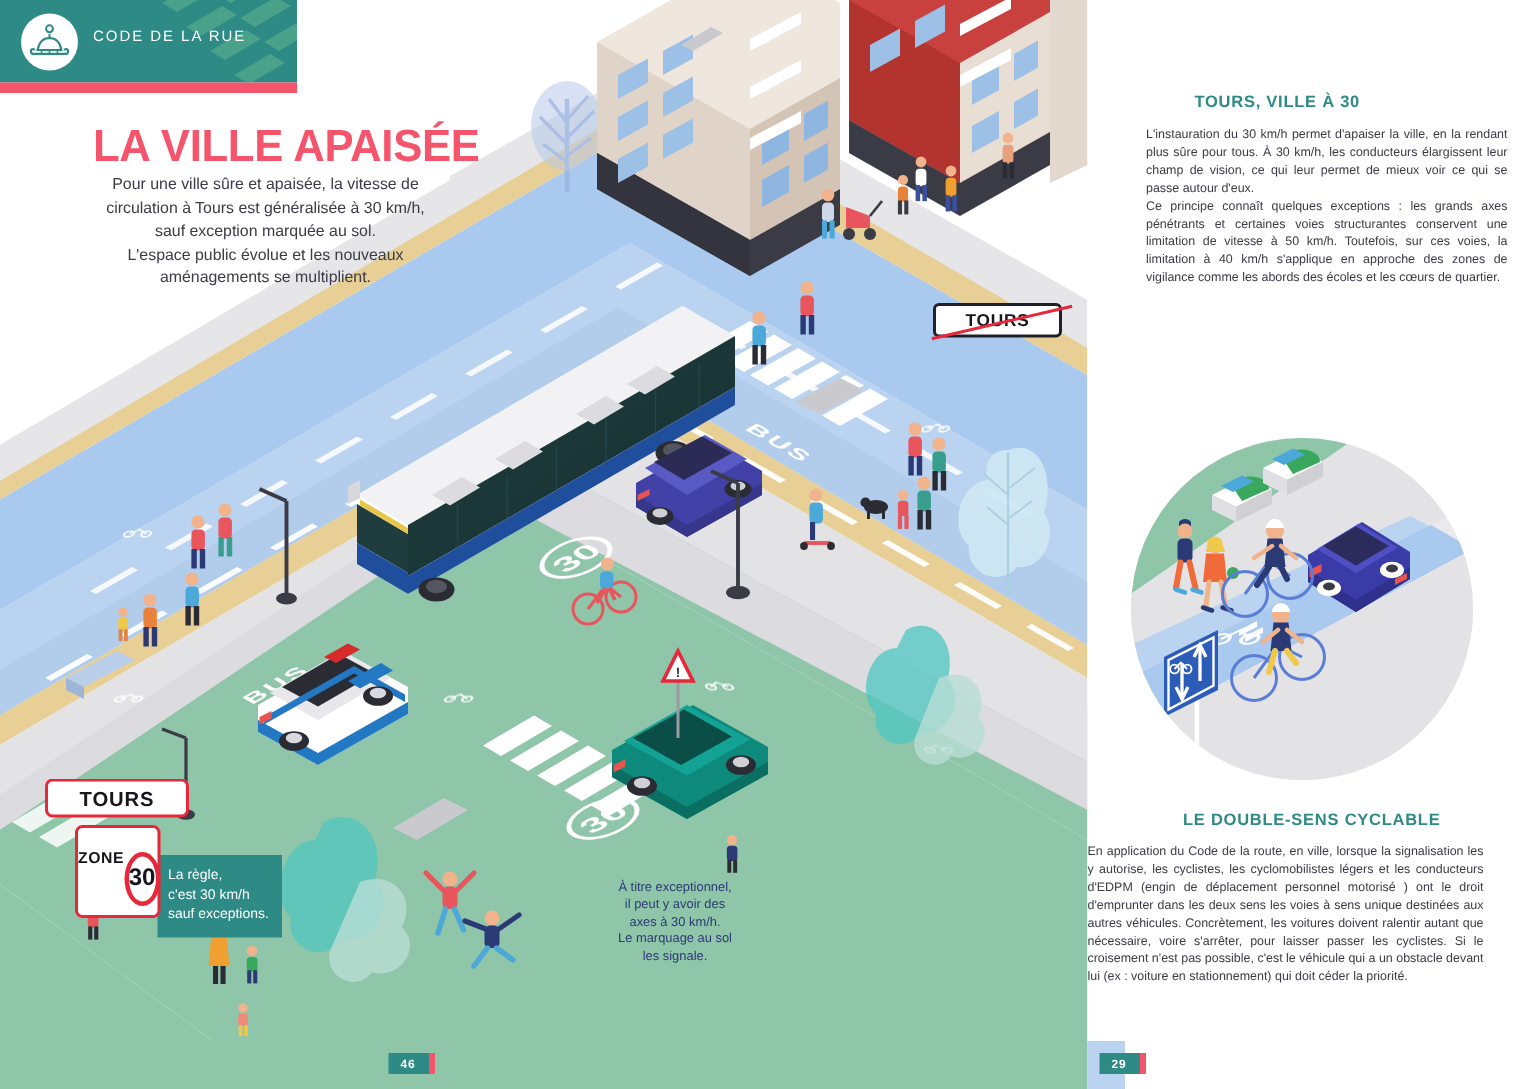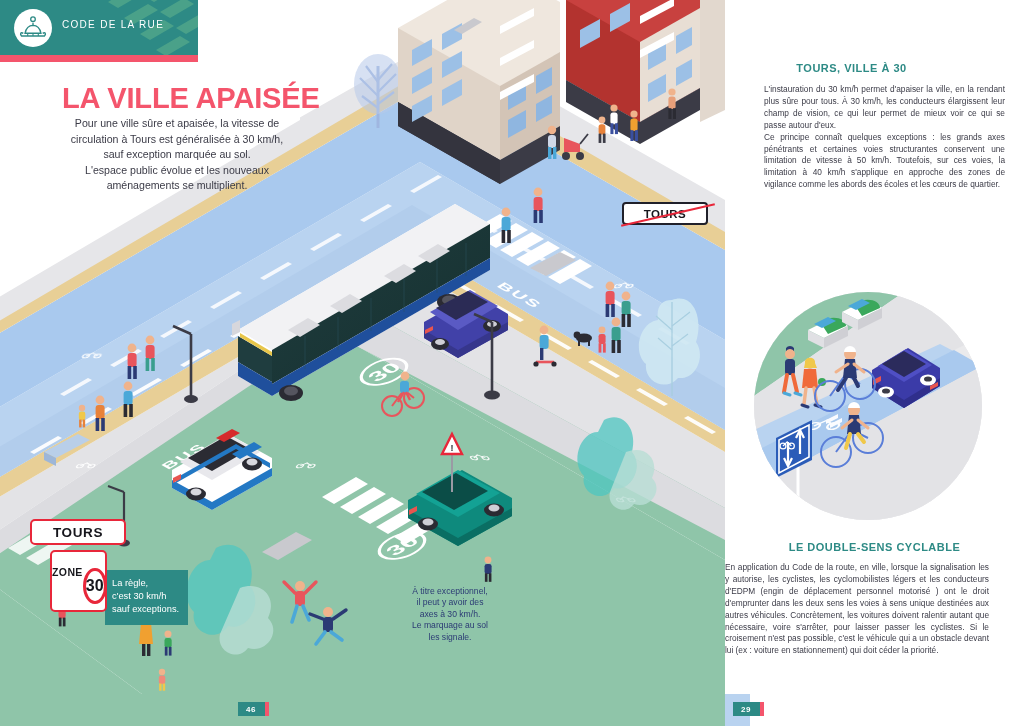--- a/index.html
+++ b/index.html
@@ -111,21 +111,21 @@
     font-size:8.3px; line-height:11.9px; color:#3b3b47; text-align:justify;
   }
 
   
   .folio {
     position:absolute; height:14px; display:flex; align-items:center;
     background:#2d8a85; color:#ffffff; font-size:8px; font-weight:bold;
     padding:0 9px 0 8px; letter-spacing:.5px;
   }
   .folio::after { content:""; position:absolute; right:-4px; top:0; width:4px; height:14px; background:#f4556c; }
-  .folio-left { left:238px; top:702px; }
+  .folio-left { left:259px; top:702px; }
   .folio-right { left:733px; top:702px; }
 
   .bottom-strip { position:absolute; left:0; top:694px; width:1024px; height:32px; background:#ffffff; }
   .bottom-strip .sliver-a { position:absolute; left:0; top:0; width:300px; height:32px; background:#8fc5a9; }
   .bottom-strip .sliver-b { position:absolute; left:300px; top:0; width:425px; height:32px; background:#8fc5a9; }
   .bottom-strip .sliver-c { position:absolute; left:725px; top:0; width:25px; height:32px; background:#b9d3f0; }
 </style>
 </head>
 <body>
 

